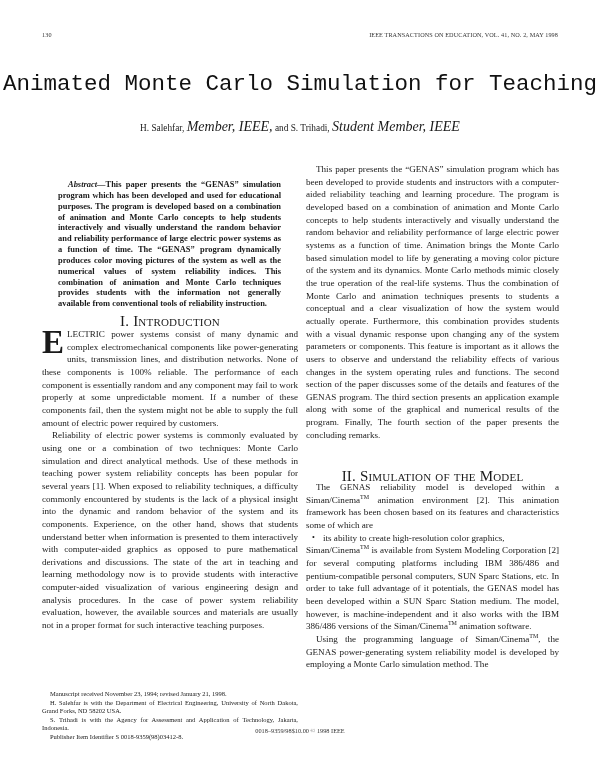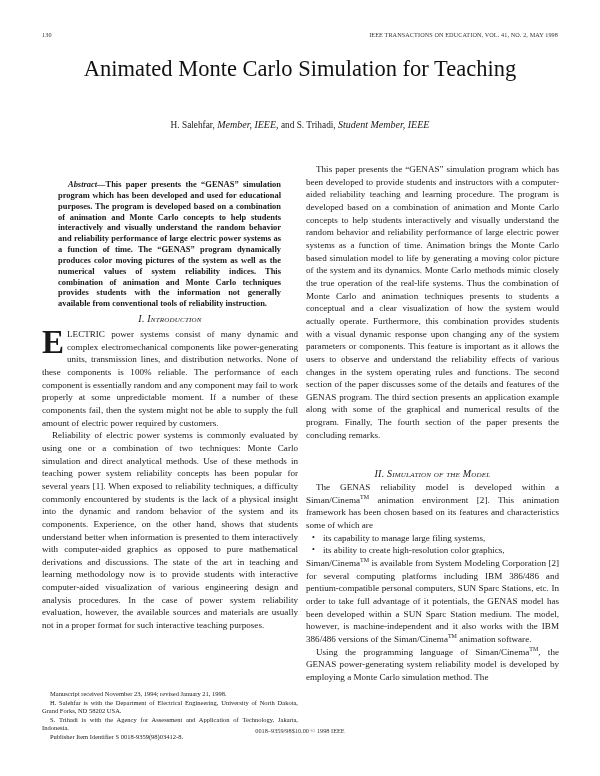--- a/index.html
+++ b/index.html
@@ -8,39 +8,38 @@
     font-family: "Liberation Serif", "DejaVu Serif", serif;
     color: #1a1a1a;
   }
   .running-head {
     position: absolute; top: 31px; left: 42px; right: 42px;
     font-size: 6.2px; letter-spacing: 0.1px; color: #333;
   }
   .running-head .pgnum { position: absolute; left: 0; top: 0; }
   .running-head .journal { position: absolute; right: 0; top: 0; }
   .title {
-    position: absolute; top: 55px; left: 0; right: 0;
-    text-align: center; font-size: 22.5px; line-height: 27px; color: #111;
+    position: absolute; top: 71px; left: 0; right: 0;
+    text-align: center; font-size: 22.5px; line-height: 27px; color: #111; font-family: Liberation Mono, monospace;
   }
   .authors {
     position: absolute; top: 119px; left: 0; right: 0;
     text-align: center; font-size: 9.3px;
   }
-  .authors i { font-size: 10px; }
+  .authors i { font-size: 14px; }
   .abstract {
     position: absolute; top: 163px; left: 42px; width: 255px;
     font-size: 8.45px; line-height: 10.85px; font-weight: bold; text-align: justify;
   }
   .abstract p { margin: 16px; text-indent: 10px; }
   .abstract .lead { font-style: italic; }
   .index-terms { margin-top: 5px !important; }
   .section-heading {
-    text-align: center; font-size: 10px; letter-spacing: 0.2px;
+    text-align: center; font-size: 15px; letter-spacing: 0.2px;
     font-variant: small-caps;
-    font-style: italic;
   }
   .intro-heading { position: absolute; top: 313px; left: 42px; width: 256px; }
   .intro-body { position: absolute; top: 328px; left: 42px; width: 256px;
     font-size: 9.1px; line-height: 12.65px; text-align: justify; }
   .intro-body p { margin: 0; }
   .intro-body p + p { text-indent: 10px; }
   .dropcap {
     float: left; font-size: 33px; line-height: 24px; font-weight: bold;
     margin: 2px 3px 0 0; height: 24px;
   }
@@ -107,20 +106,19 @@
 
 <div class="right-body">
   <p>This paper presents the “GENAS” simulation program which has been developed to provide students and instructors with a computer-aided reliability teaching and learning procedure. The program is developed based on a combination of animation and Monte Carlo concepts to help students interactively and visually understand the random behavior and reliability performance of large electric power systems as a function of time. Animation brings the Monte Carlo based simulation model to life by generating a moving color picture of the system and its dynamics. Monte Carlo methods mimic closely the true operation of the real-life systems. Thus the combination of Monte Carlo and animation techniques presents to students a conceptual and a clear visualization of how the system would actually operate. Furthermore, this combination provides students with a visual dynamic response upon changing any of the system parameters or components. This feature is important as it allows the users to observe and understand the reliability effects of various changes in the system operating rules and functions. The second section of the paper discusses some of the details and features of the GENAS program. The third section presents an application example along with some of the graphical and numerical results of the program. Finally, The fourth section of the paper presents the concluding remarks.</p>
 </div>
 
 <div class="section-heading sec2-heading">II. Simulation of the Model</div>
 
 <div class="sec2-body">
   <p class="indent"><span>The GENAS reliability model is developed within a Siman/Cinema</span><sup>TM</sup><span> animation environment [2]. This animation framework has been chosen based on its features and characteristics some of which are</span></p>
   <ul>
-    <li>its capability to manage large filing systems,</li>
     <li>its ability to create high-resolution color graphics,</li>
   </ul>
   <p><span>Siman/Cinema</span><sup>TM</sup><span> is available from System Modeling Corporation [2] for several computing platforms including IBM 386/486 and pentium-compatible personal computers, SUN Sparc Stations, etc. In order to take full advantage of it potentials, the GENAS model has been developed within a SUN Sparc Station medium. The model, however, is machine-independent and it also works with the IBM 386/486 versions of the Siman/Cinema</span><sup>TM</sup><span> animation software.</span></p>
   <p class="indent"><span>Using the programming language of Siman/Cinema</span><sup>TM</sup><span>, the GENAS power-generating system reliability model is developed by employing a Monte Carlo simulation method. The</span></p>
 </div>
 
 <div class="copyright">0018–9359/98$10.00 © 1998 IEEE</div>
 
 </body></html>

